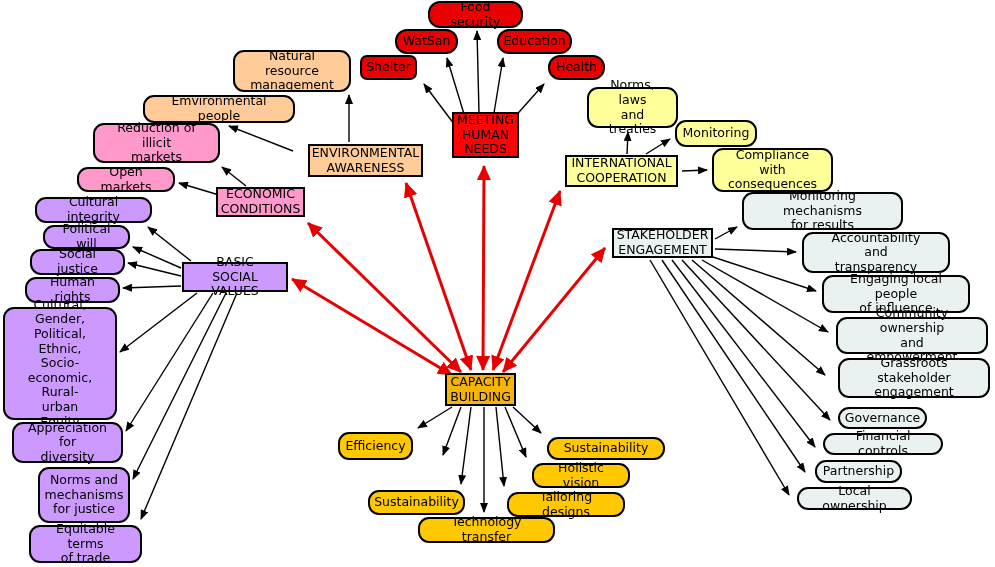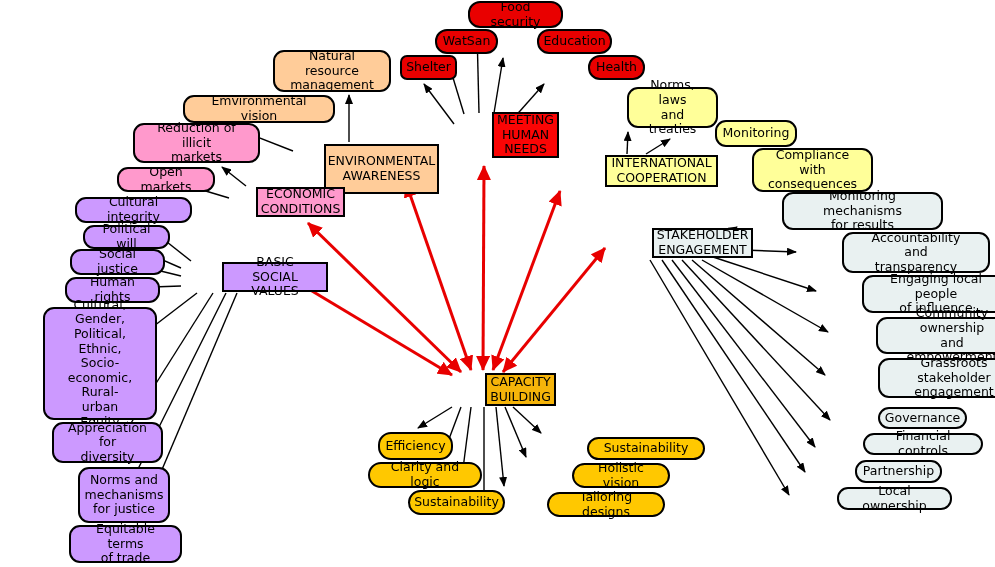--- a/index.html
+++ b/index.html
@@ -8,32 +8,32 @@
     font-family:"DejaVu Sans","Liberation Sans",sans-serif;overflow:hidden;
   }
   #edges{position:absolute;left:0;top:0;width:995px;height:567px;}
   .edge-child{stroke:var(--line);stroke-width:1.4px;}
   .edge-core{stroke:var(--arrow);stroke-width:3px;}
   #ab path{fill:var(--line);}
   #ar path{fill:var(--arrow);}
   .node{
     position:absolute;display:flex;align-items:center;justify-content:center;
     text-align:center;white-space:pre-line;font-size:12.5px;line-height:1.17;
-    color:#000;border:2px solid var(--line);box-sizing:border-box;padding:0 19px;margin-left:40px;
+    color:#000;border:2px solid var(--line);box-sizing:border-box;padding:0 19px;
   }
   .rounded{border-radius:11px;}
   .rect{border-radius:0;}
   .red{background:var(--red-child);border-width:2.5px;border-radius:12px;}
   .red-hub{background:var(--red-hub);border-width:2.5px;}
   .yellow,.yellow-hub{background:var(--yellow);}
   .blue,.blue-hub{background:var(--blue);}
   .peach,.peach-hub{background:var(--peach);}
   .pink,.pink-hub{background:var(--pink);}
   .purple,.purple-hub{background:var(--purple);}
-  .gold{background:var(--gold-child);border-radius:13px;}
+  .gold{background:var(--gold-child);}
   .gold-hub{background:var(--gold-hub);border-width:2.5px;}
 </style>
 </head>
 <body>
 
 <div id="map">
   <svg id="edges" width="995" height="567" viewBox="0 0 995 567" xmlns="http://www.w3.org/2000/svg">
     <defs>
       <marker id="ab" markerWidth="10" markerHeight="8" refX="9" refY="4" orient="auto" markerUnits="userSpaceOnUse">
         <path d="M0,0 L10,4 L0,8 Z"></path>
@@ -85,21 +85,21 @@
       <line x1="560" y1="191" x2="493" y2="370" class="edge-core" marker-start="url(#ar)" marker-end="url(#ar)"></line>
       <line x1="605" y1="248" x2="503" y2="372" class="edge-core" marker-start="url(#ar)" marker-end="url(#ar)"></line>
     </svg>
 <div class="node red-hub rect" style="left: 452px; top: 112px; width: 67px; height: 46px;">MEETING
 HUMAN
 NEEDS</div>
     <div class="node yellow-hub rect" style="left: 565px; top: 155px; width: 113px; height: 32px;">INTERNATIONAL
 COOPERATION</div>
     <div class="node blue-hub rect" style="left: 612px; top: 228px; width: 101px; height: 30px;">STAKEHOLDER
 ENGAGEMENT</div>
-    <div class="node peach-hub rect" style="left: 284px; top: 144px; width: 115px; height: 50px;">ENVIRONMENTAL
+    <div class="node peach-hub rect" style="left: 308px; top: 144px; width: 115px; height: 33px;">ENVIRONMENTAL
 AWARENESS</div>
     <div class="node pink-hub rect" style="left: 216px; top: 187px; width: 89px; height: 30px;">ECONOMIC
 CONDITIONS</div>
     <div class="node purple-hub rect" style="left: 182px; top: 262px; width: 106px; height: 30px;">BASIC
 SOCIAL VALUES</div>
     <div class="node gold-hub rect" style="left: 445px; top: 373px; width: 71px; height: 33px;">CAPACITY
 BUILDING</div>
     <div class="node red rounded" style="left: 428px; top: 1px; width: 95px; height: 27px;">Food security</div>
     <div class="node red rounded" style="left: 395px; top: 29px; width: 63px; height: 25px;">WatSan</div>
     <div class="node red rounded" style="left: 497px; top: 29px; width: 75px; height: 25px;">Education</div>
@@ -119,21 +119,21 @@
     <div class="node blue rounded" style="left: 836px; top: 317px; width: 152px; height: 37px;">Community ownership
 and empowerment</div>
     <div class="node blue rounded" style="left: 838px; top: 358px; width: 152px; height: 40px;">Grassroots stakeholder
 engagement</div>
     <div class="node blue rounded" style="left: 838px; top: 407px; width: 89px; height: 22px;">Governance</div>
     <div class="node blue rounded" style="left: 823px; top: 433px; width: 120px; height: 22px;">Financial controls</div>
     <div class="node blue rounded" style="left: 815px; top: 460px; width: 87px; height: 23px;">Partnership</div>
     <div class="node blue rounded" style="left: 797px; top: 487px; width: 115px; height: 23px;">Local ownership</div>
     <div class="node peach rounded" style="left: 233px; top: 50px; width: 118px; height: 42px;">Natural resource
 management</div>
-    <div class="node peach rounded" style="left: 143px; top: 95px; width: 152px; height: 28px;">Emvironmental vision</div>
+    <div class="node peach rounded" style="left: 143px; top: 95px; width: 152px; height: 28px;">Emvironmental people</div>
     <div class="node pink rounded" style="left: 93px; top: 123px; width: 127px; height: 40px;">Reduction of illicit
 markets</div>
     <div class="node pink rounded" style="left: 77px; top: 167px; width: 98px; height: 25px;">Open markets</div>
     <div class="node purple rounded" style="left: 35px; top: 197px; width: 117px; height: 26px;">Cultural integrity</div>
     <div class="node purple rounded" style="left: 43px; top: 225px; width: 87px; height: 24px;">Political will</div>
     <div class="node purple rounded" style="left: 30px; top: 249px; width: 95px; height: 26px;">Social justice</div>
     <div class="node purple rounded" style="left: 25px; top: 277px; width: 95px; height: 26px;">Human rights</div>
     <div class="node purple rounded" style="left: 3px; top: 307px; width: 114px; height: 113px;">Cultural,
 Gender,
 Political,
@@ -142,18 +142,18 @@
 Rural-urban
 Equity</div>
     <div class="node purple rounded" style="left: 12px; top: 422px; width: 111px; height: 41px;">Appreciation for
 diversity</div>
     <div class="node purple rounded" style="left: 38px; top: 467px; width: 92px; height: 56px;">Norms and
 mechanisms
 for justice</div>
     <div class="node purple rounded" style="left: 29px; top: 525px; width: 113px; height: 38px;">Equitable terms
 of trade</div>
     <div class="node gold rounded" style="left: 338px; top: 432px; width: 75px; height: 28px;">Efficiency</div>
-    <div class="node gold rounded" style="left: 328px; top: 462px; width: 114px; height: 26px;">Clarity and logic</div>
     <div class="node gold rounded" style="left: 368px; top: 490px; width: 97px; height: 25px;">Sustainability</div>
+    <div class="node gold rounded" style="left: 418px; top: 517px; width: 137px; height: 26px;">Technology transfer</div>
     <div class="node gold rounded" style="left: 507px; top: 492px; width: 118px; height: 25px;">Tailoring designs</div>
     <div class="node gold rounded" style="left: 532px; top: 463px; width: 98px; height: 25px;">Holistic vision</div>
     <div class="node gold rounded" style="left: 547px; top: 437px; width: 118px; height: 23px;">Sustainability</div>
   </div>
 
 </body></html>

